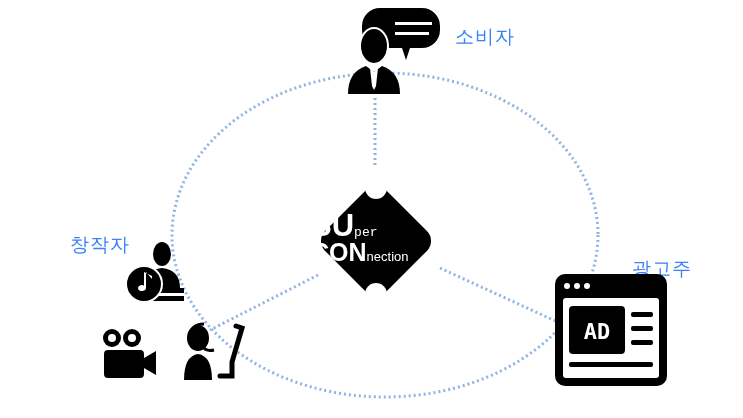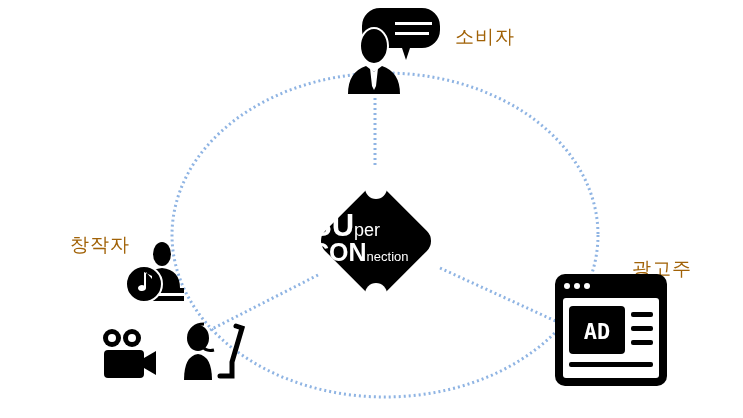--- a/index.html
+++ b/index.html
@@ -1,19 +1,19 @@
 <!DOCTYPE html>
 <html><head>
   <meta charset="utf-8">
   <style>
     html, body { margin: 0; padding: 0; background: #ffffff; }
     body { width: 743px; height: 418px; position: relative; overflow: hidden;
            font-family: "DejaVu Sans", "Liberation Sans", sans-serif; }
     .stage { position: absolute; left: 0; top: 0; width: 743px; height: 418px; }
-    .label { position: absolute; font-size: 19px; color: #a16207; letter-spacing: 1px; }
+    .label { position: absolute; font-size: 19px; color: #3b82f6; letter-spacing: 1px; }
     .hub-text { position: absolute; color: #fff; font-family: "Liberation Sans", "DejaVu Sans", sans-serif; }
   </style>
 </head>
 <body>
 
 <div class="stage">
   <svg width="743" height="418" viewBox="0 0 743 418" style="position:absolute;left:0;top:0">
 
     <ellipse cx="385" cy="235" rx="213" ry="162" fill="none" stroke="#8fb4e3" stroke-width="3" stroke-dasharray="2 3"></ellipse>
 
@@ -22,21 +22,21 @@
     <line x1="440" y1="268" x2="575" y2="330" stroke="#8fb4e3" stroke-width="3" stroke-dasharray="2 3"></line>
   </svg>
 
   <div style="position:absolute;left:301px;top:166px;width:150px;height:150px;">
     <svg width="150" height="150" viewBox="0 0 150 150" style="position:absolute;left:0;top:0">
       <rect x="32" y="32" width="86" height="86" rx="14" ry="14" transform="rotate(45 75 75)" fill="#000"></rect>
       <circle cx="75" cy="22" r="11" fill="#fff"></circle>
       <circle cx="75" cy="128" r="11" fill="#fff"></circle>
     </svg>
     <div class="hub-text" style="left:10px;top:42px;">
-      <span style="font-size:31px;font-weight:bold;">SU</span><span style="font-size:18px;">per</span>
+      <span style="font-size:31px;font-weight:bold;">SU</span><span style="font-size:13px;font-family:Liberation Mono, monospace;">per</span>
     </div>
     <div class="hub-text" style="left:10px;top:72px;white-space:nowrap;">
       <span style="font-size:25px;font-weight:bold;">CON</span><span style="font-size:13px;">nection</span>
     </div>
   </div>
 
   <svg style="position:absolute;left:340px;top:2px" width="100" height="96" viewBox="0 0 100 96">
     <path d="M40 6 h42 a18 18 0 0 1 18 18 v4 a18 18 0 0 1 -18 18 h-12 l-4 12 l-4 -12 h-22 a18 18 0 0 1 -18 -18 v-4 a18 18 0 0 1 18 -18 z" fill="#000"></path>
     <rect x="55" y="20" width="37" height="3" fill="#fff"></rect>
     <rect x="55" y="30" width="34" height="3" fill="#fff"></rect>

